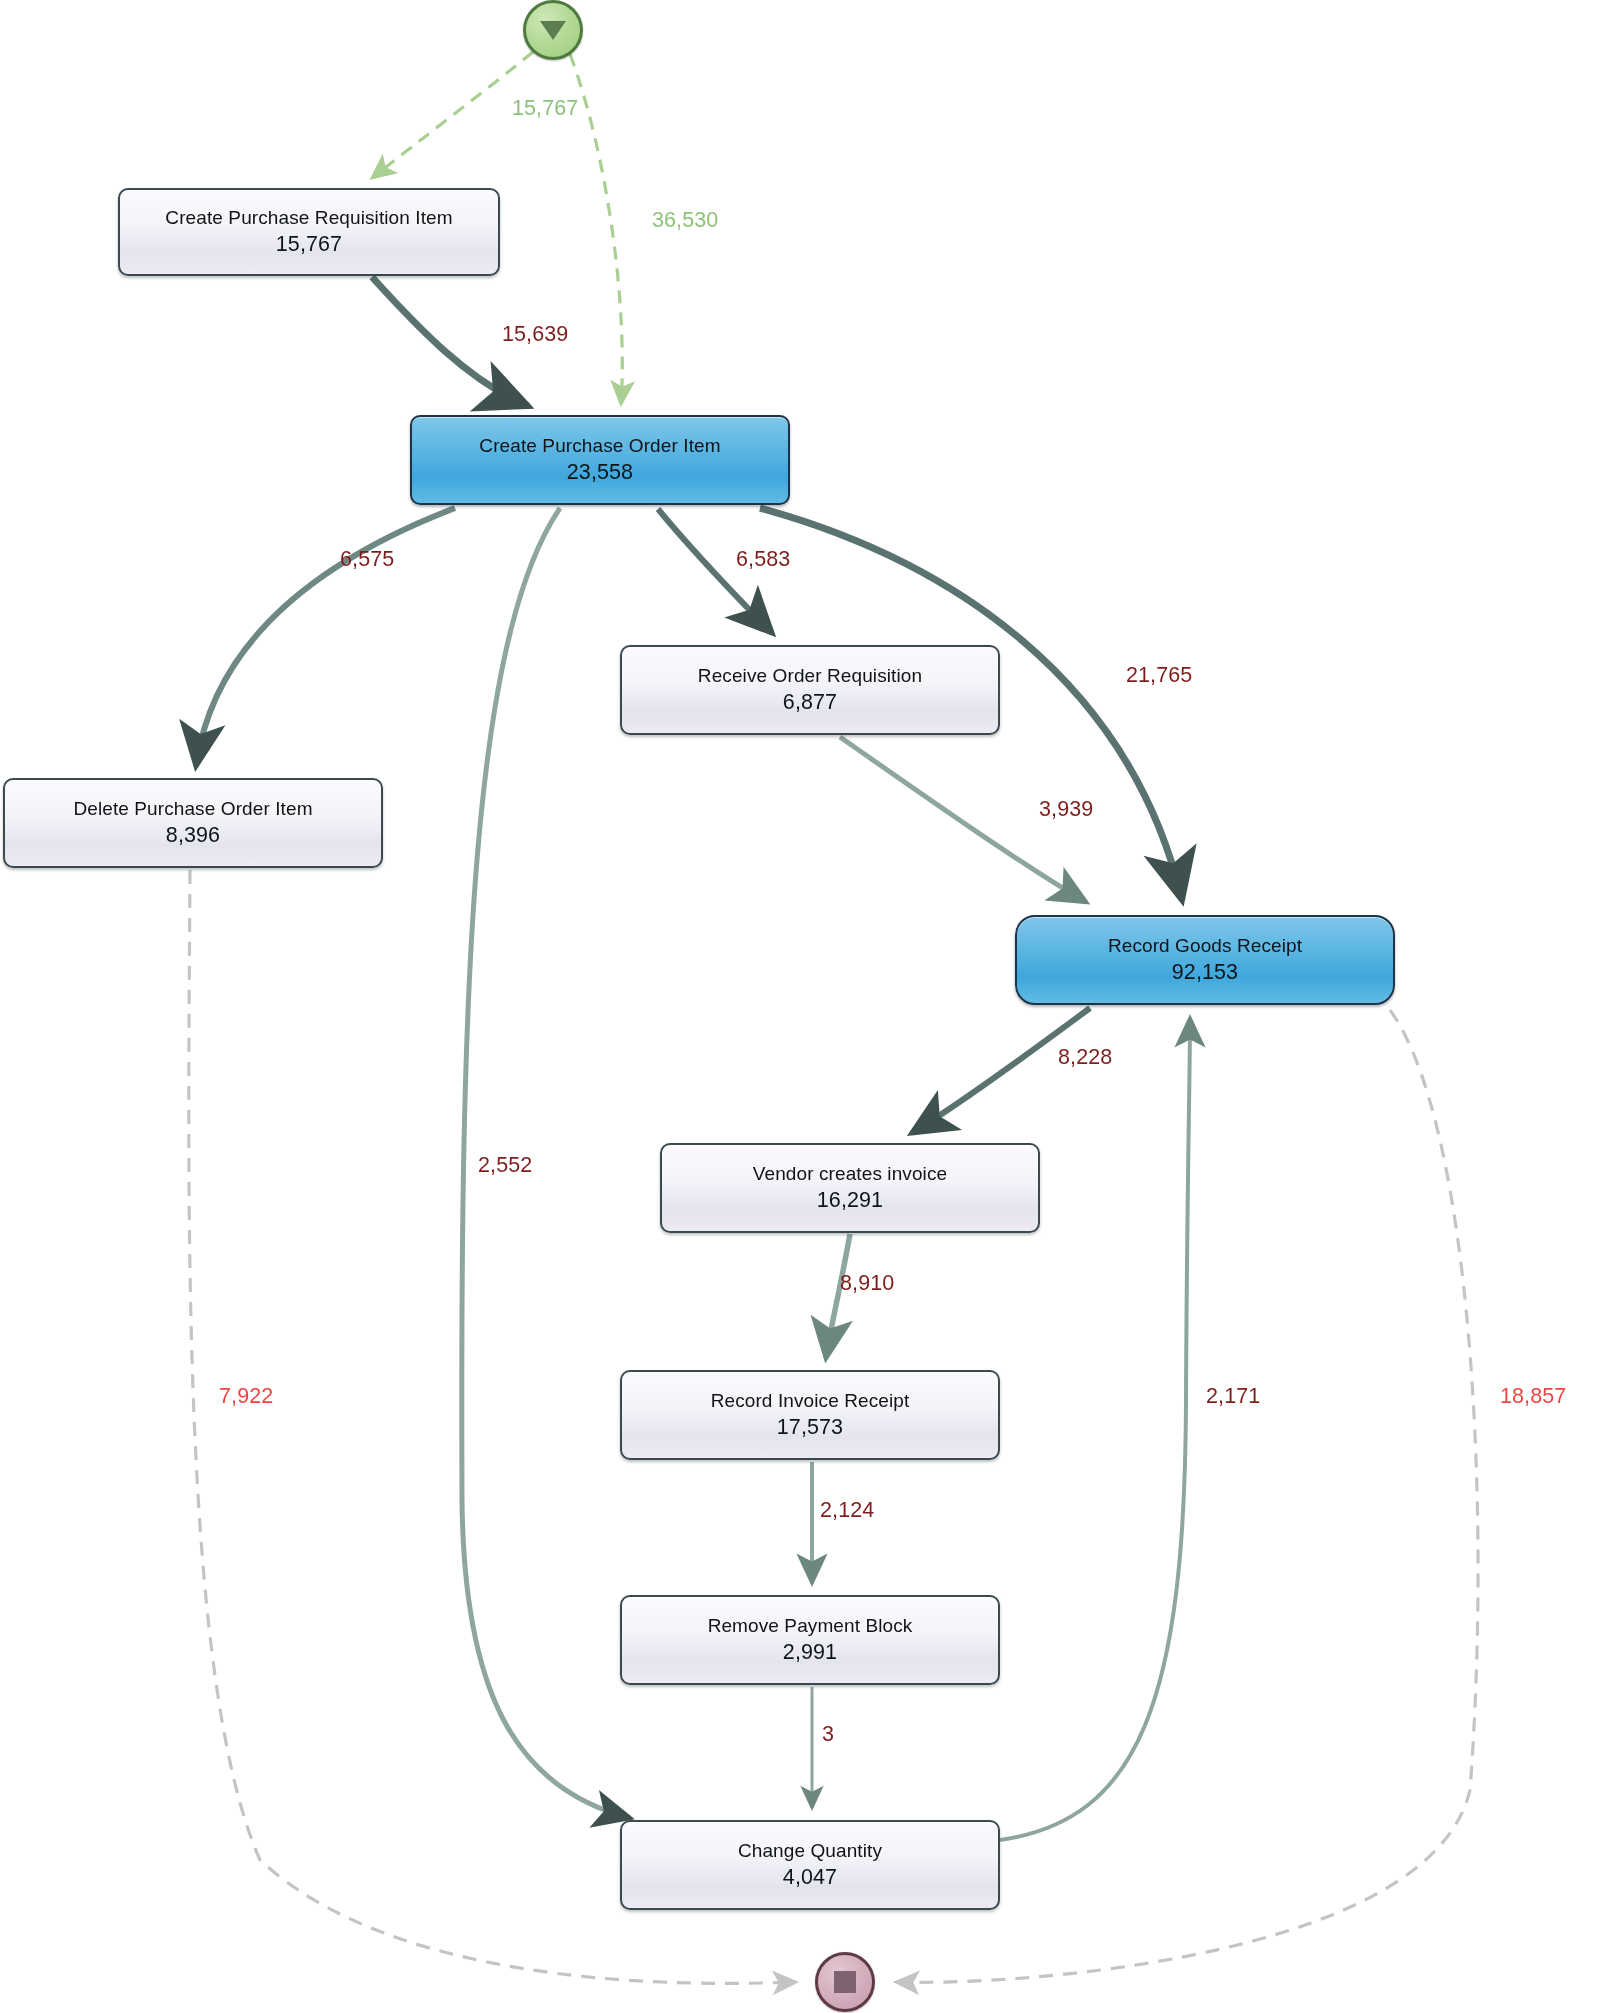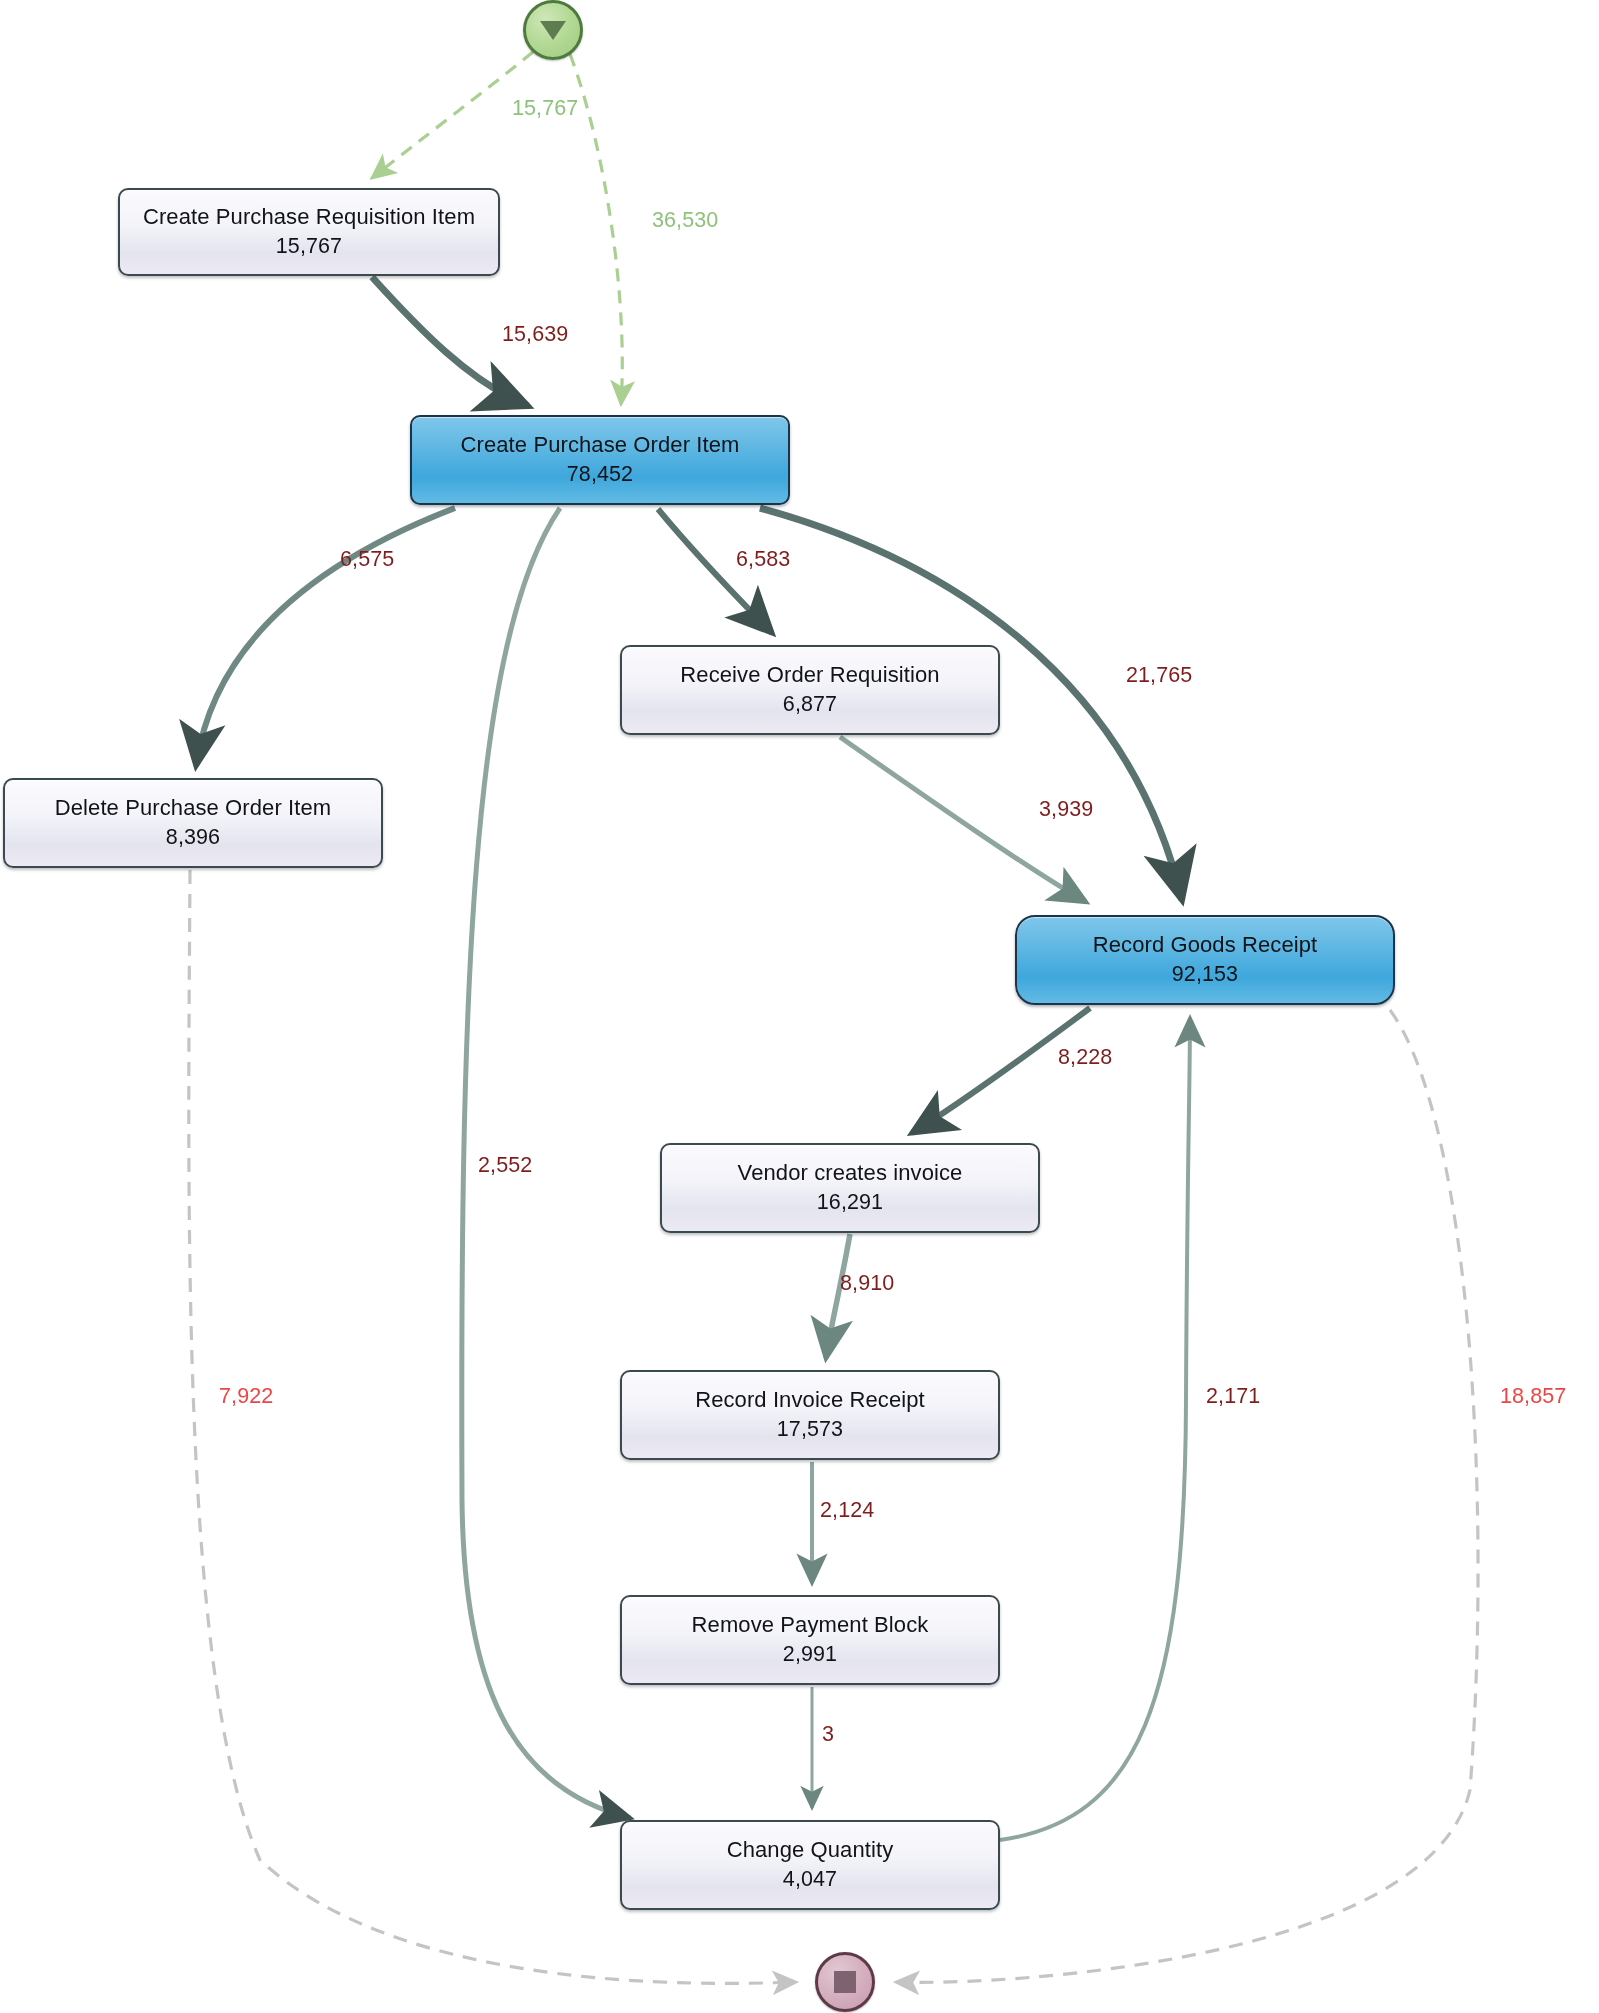--- a/index.html
+++ b/index.html
@@ -8,21 +8,21 @@
   #edges{position:absolute;left:0;top:0;width:1599px;height:2013px;}
 
   .node{position:absolute;box-sizing:border-box;border-radius:10px;display:flex;flex-direction:column;
         align-items:center;justify-content:center;text-align:center;line-height:1.22;}
   .node.act{border:2.2px solid #3b4a4f;
         background:linear-gradient(180deg,#fbfbfe 0%,#f3f3f9 42%,#e4e4ef 75%,#eceaf3 100%);
         box-shadow:0 2px 3px rgba(40,45,55,.30), inset 0 1px 0 rgba(255,255,255,.9);}
   .node.act.hl{border:2.2px solid #1d3448;
         background:linear-gradient(180deg,#7fc6ea 0%,#5cb6e2 38%,#3ea7dc 70%,#62bbe4 100%);
         box-shadow:0 2px 3px rgba(30,45,60,.35), inset 0 1px 0 rgba(255,255,255,.55);}
-  .nlabel{font-size:22px;color:#101418;letter-spacing:.1px;white-space:nowrap;}
+  .nlabel{font-size:19px;color:#101418;letter-spacing:.1px;white-space:nowrap;}
   .ncount{font-size:21.5px;color:#101418;letter-spacing:.1px;margin-top:2px;}
 
   .endpoint{position:absolute;border-radius:50%;box-sizing:border-box;display:flex;align-items:center;justify-content:center;}
   .ep-start{border:3px solid #4e7a3e;
         background:radial-gradient(circle at 36% 30%, #cfe7b8 0%, #b4d996 48%, #9ecb7d 100%);
         box-shadow:0 1px 2px rgba(0,0,0,.25);}
   .ep-end{border:3px solid #5e3a46;
         background:radial-gradient(circle at 36% 30%, #e2c8d2 0%, #d5b0bf 48%, #c79cae 100%);
         box-shadow:0 1px 2px rgba(0,0,0,.25);}
   .tri-down{width:0;height:0;border-left:13px solid transparent;border-right:13px solid transparent;border-top:19px solid #5d7d50;}
@@ -92,21 +92,21 @@
     <span class="sq-stop"></span>
   </div>
 
   <div class="node act" style="left:118px;top:188px;width:382px;height:88px;">
     <div class="nlabel">Create Purchase Requisition Item</div>
     <div class="ncount">15,767</div>
   </div>
 
   <div class="node act hl" style="left:410px;top:415px;width:380px;height:90px;">
     <div class="nlabel">Create Purchase Order Item</div>
-    <div class="ncount">78,452</div>
+    <div class="ncount">23,558</div>
   </div>
 
   <div class="node act" style="left:3px;top:778px;width:380px;height:90px;">
     <div class="nlabel">Delete Purchase Order Item</div>
     <div class="ncount">8,396</div>
   </div>
 
   <div class="node act" style="left:620px;top:645px;width:380px;height:90px;">
     <div class="nlabel">Receive Order Requisition</div>
     <div class="ncount">6,877</div>

